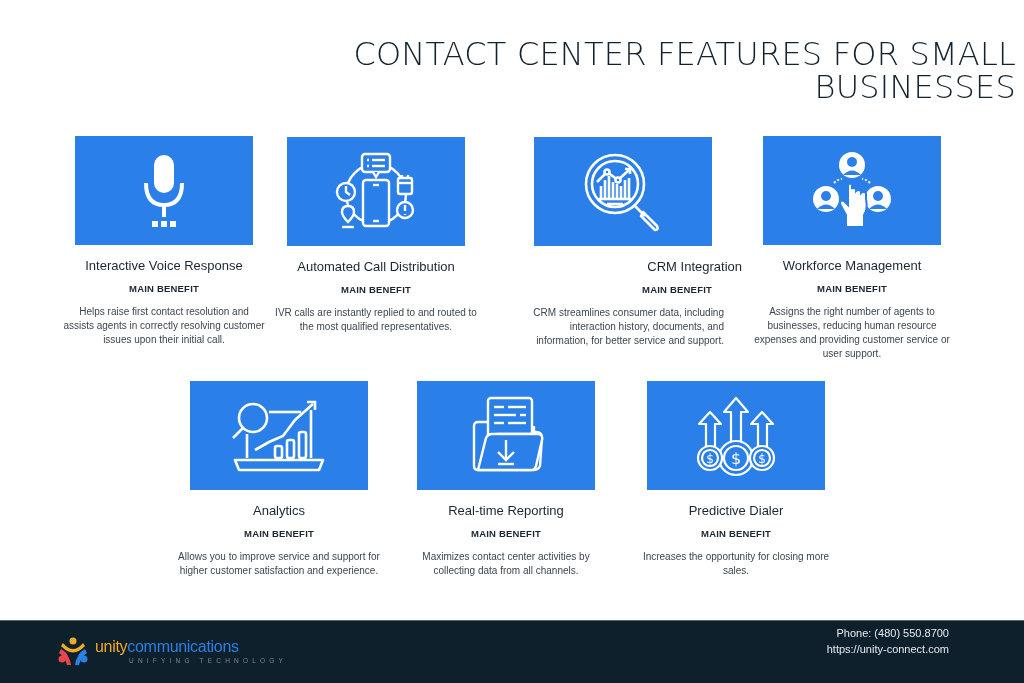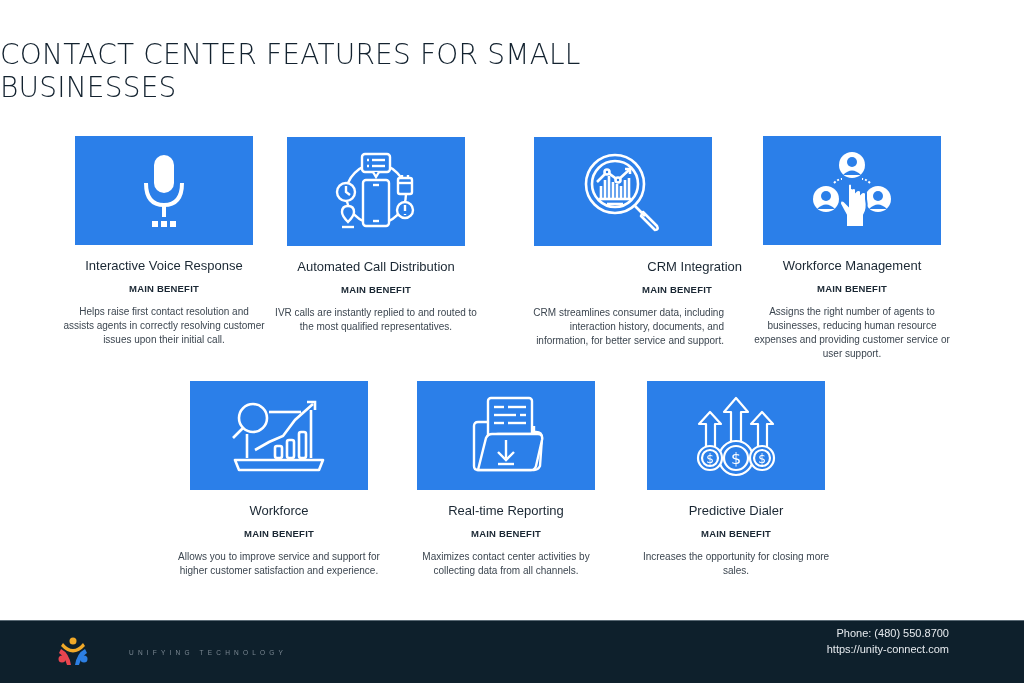--- a/index.html
+++ b/index.html
@@ -1,22 +1,22 @@
 <!DOCTYPE html>
 <html><head>
 <meta charset="utf-8">
 <style>
   * { box-sizing: border-box; margin: 0; padding: 0; }
   html, body { width: 1024px; height: 683px; background: #ffffff; overflow: hidden; }
   body { position: relative; font-family: "Liberation Sans", sans-serif; color: #1f2d3a; }
 
   .title {
     position: absolute; left: 0; top: 38px; width: 1016px;
-    text-align: left; font-family: "DejaVu Sans", sans-serif;
-    font-weight: 300; font-size: 28px; line-height: 33px; color: #13222f;
+    text-align: right; font-family: "DejaVu Sans", sans-serif;
+    font-weight: 300; font-size: 32px; line-height: 33px; color: #13222f;
     letter-spacing: 0.2px;
   }
 
   .card { position: absolute; width: 178px; text-align: center; }
   .icon-box {
     width: 178px; height: 109px; background: #2b7fe9;
     display: flex; align-items: center; justify-content: center;
   }
   .icon-box svg { display: block; }
   .card-title {
@@ -161,21 +161,21 @@
       <path d="M82 12 L82 60"></path>
       <path d="M18 36 L18 60"></path>
       <path d="M26 52 L40 44 L54 38 L66 22 L84 6"></path>
       <path d="M78 4 L86 4 L86 12"></path>
       <rect x="46" y="48" width="7" height="12" rx="2"></rect>
       <rect x="58" y="42" width="7" height="18" rx="2"></rect>
       <rect x="70" y="34" width="7" height="26" rx="2"></rect>
       <path d="M6 62 L94 62 L90 72 L10 72 Z" stroke-linejoin="round"></path>
     </svg>
   </div>
-  <div class="card-title">Workforce</div>
+  <div class="card-title">Analytics</div>
   <div class="card-label">MAIN BENEFIT</div>
   <div class="card-desc">Allows you to improve service and support for higher customer satisfaction and experience.</div>
 </div>
 
 <div class="card" style="left:417px; top:381px;">
   <div class="icon-box">
     <svg width="84" height="84" viewBox="0 0 84 84" fill="none" stroke="#fff" stroke-width="2.4">
       <rect x="24" y="4" width="44" height="46" rx="3"></rect>
       <line x1="30" y1="13" x2="40" y2="13"></line>
         <line x1="44" y1="13" x2="62" y2="13"></line>
@@ -222,20 +222,23 @@
   <div class="logo">
     <svg width="32" height="32" viewBox="0 0 32 32">
       <circle cx="16" cy="6" r="3.5" fill="#f1a928"></circle>
       <path d="M6 8 Q16 20 26 8 L28 11 Q16 24 4 11 Z" fill="#f1a928"></path>
       <circle cx="5" cy="24" r="3.5" fill="#e8454f"></circle>
       <path d="M4 14 Q12 18 14 30 L10 30 Q8 22 2 18 Z" fill="#e8454f"></path>
       <circle cx="27" cy="24" r="3.5" fill="#2d7fe3"></circle>
       <path d="M28 14 Q20 18 18 30 L22 30 Q24 22 30 18 Z" fill="#2d7fe3"></path>
     </svg>
     <div class="logo-text">
+      <div class="logo-name">
+        <span class="a">unity</span><span class="b">communications</span>
+      </div>
       <div class="logo-tag">UNIFYING TECHNOLOGY</div>
     </div>
   </div>
   <div class="contact">
     <div>Phone: (480) 550.8700</div>
     <div>https://unity-connect.com</div>
   </div>
 </div>
 
 </body></html>

